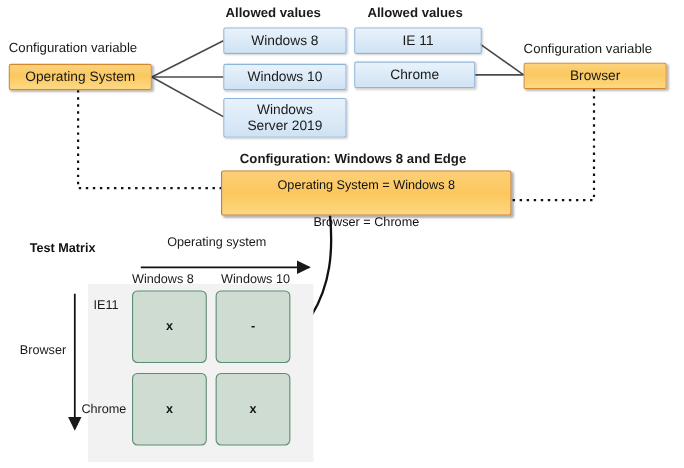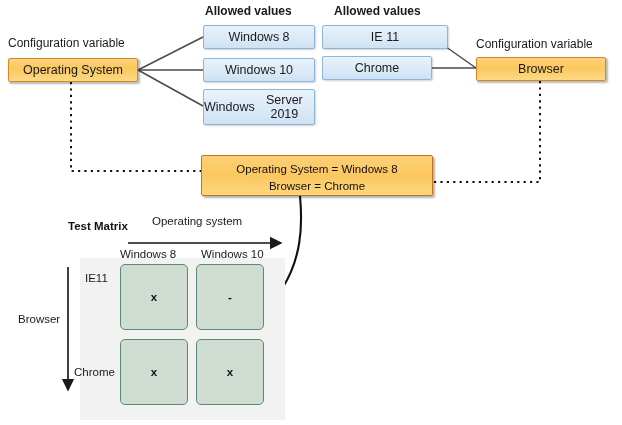--- a/index.html
+++ b/index.html
@@ -63,21 +63,21 @@
     display: block;
     padding: 0;
   }
   .cfg-line {
     font-size: 11.5px;
     color: #111;
     text-align: center;
     white-space: nowrap;
   }
   .cfg-line.l1 { margin-top: 7px; }
-  .cfg-line.l2 { margin-top: 4px; }
+  .cfg-line.l2 { margin-top: 20px; }
 
   
   .caption {
     position: absolute;
     font-size: 12px;
     color: #1a1a1a;
     white-space: nowrap;
   }
   .caption.bold {
     font-weight: bold;
@@ -105,21 +105,20 @@
     font-size: 11.5px;
     color: #1a1a1a;
     white-space: nowrap;
   }
   .matrix-title {
     position: absolute;
     font-size: 11.5px;
     font-weight: bold;
     color: #111;
     white-space: nowrap;
-    margin-left: 41px;
   }
 </style>
 </head>
 <body>
 
 <div id="canvas">
 
   <svg class="svg-layer" viewBox="0 0 622 425" width="622" height="425" xmlns="http://www.w3.org/2000/svg">
     <defs>
       <marker id="arrowEnd" markerWidth="9" markerHeight="9" refX="7" refY="4.5" orient="auto" markerUnits="strokeWidth">
@@ -173,37 +172,38 @@
   <div class="caption" style="left:8px; top:36px;">Configuration variable</div>
 
   <div class="node var-box" style="left:8px; top:58px; width:130px; height:24px;">Operating System</div>
 
   <div class="caption bold" style="left:205px; top:4px;">Allowed values</div>
 
   <div class="node val-box" style="left:203px; top:25px; width:112px; height:24px;">Windows 8</div>
 
   <div class="node val-box" style="left:203px; top:58px; width:112px; height:24px;">Windows 10</div>
 
-  <div class="node val-box" style="left:203px; top:89px; width:112px; height:36px; flex-direction:row;">
+  <div class="node val-box" style="left:203px; top:89px; width:112px; height:36px; flex-direction:column;">
     <span>Windows</span>
     <span>Server 2019</span>
   </div>
 
   <div class="caption bold" style="left:334px; top:4px;">Allowed values</div>
 
-  <div class="node val-box" style="left:322px; top:25px; width:126px; height:24px;">IE 11</div>
+  <div class="node val-box" style="left:322px; top:25px; width:116px; height:24px;">IE 11</div>
 
   <div class="node val-box" style="left:322px; top:56px; width:110px; height:24px;">Chrome</div>
 
   <div class="caption" style="left:476px; top:37px;">Configuration variable</div>
 
   <div class="node var-box" style="left:476px; top:57px; width:130px; height:24px;">Browser</div>
 
-
-  <div class="node cfg-box" style="left:201px; top:155px; width:232px; height:41px;">
+  <div class="caption bold" style="left:218px; top:137px;">Configuration: Windows 8 and Edge</div>
+
+  <div class="node cfg-box" style="left:201px; top:155px; width:264px; height:41px;">
     <div class="cfg-line l1">Operating System = Windows 8</div>
     <div class="cfg-line l2">Browser = Chrome</div>
   </div>
 
   <div class="matrix-title" style="left:27px; top:220px;">Test Matrix</div>
 
   <div class="axis-label" style="left:152px; top:215px;">Operating system</div>
 
   <div class="axis-label" style="left:18px; top:313px;">Browser</div>
 

